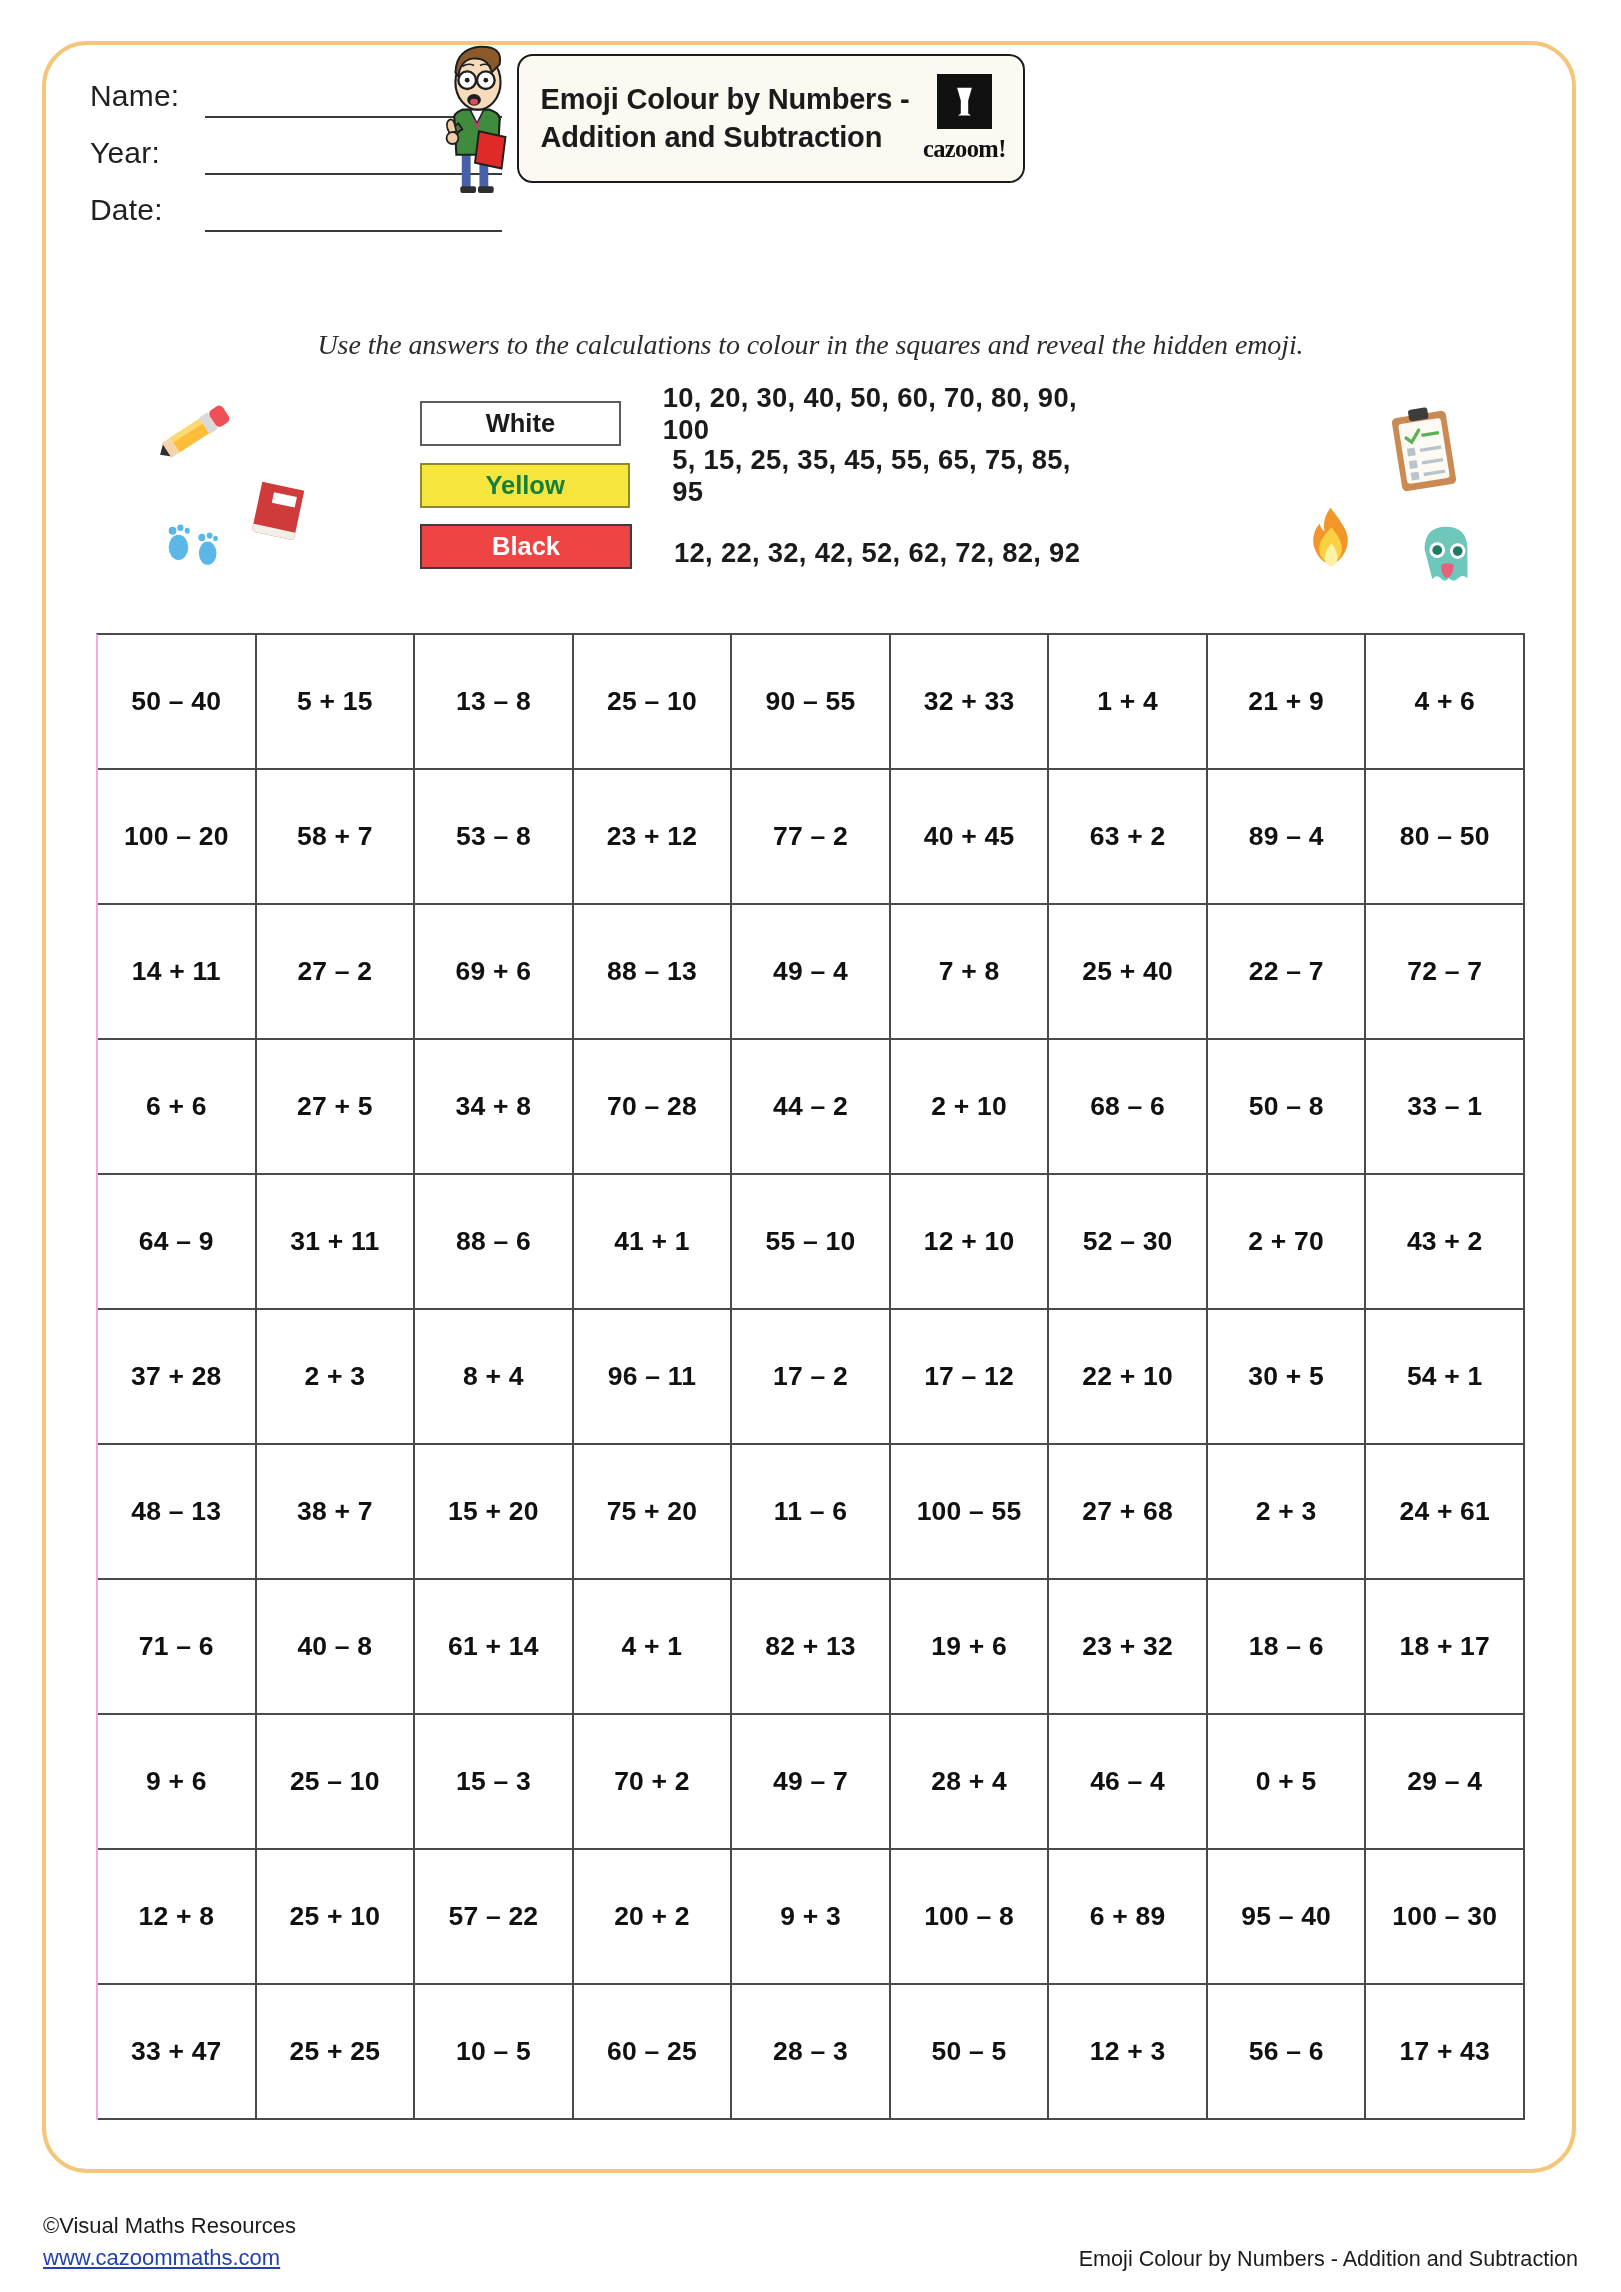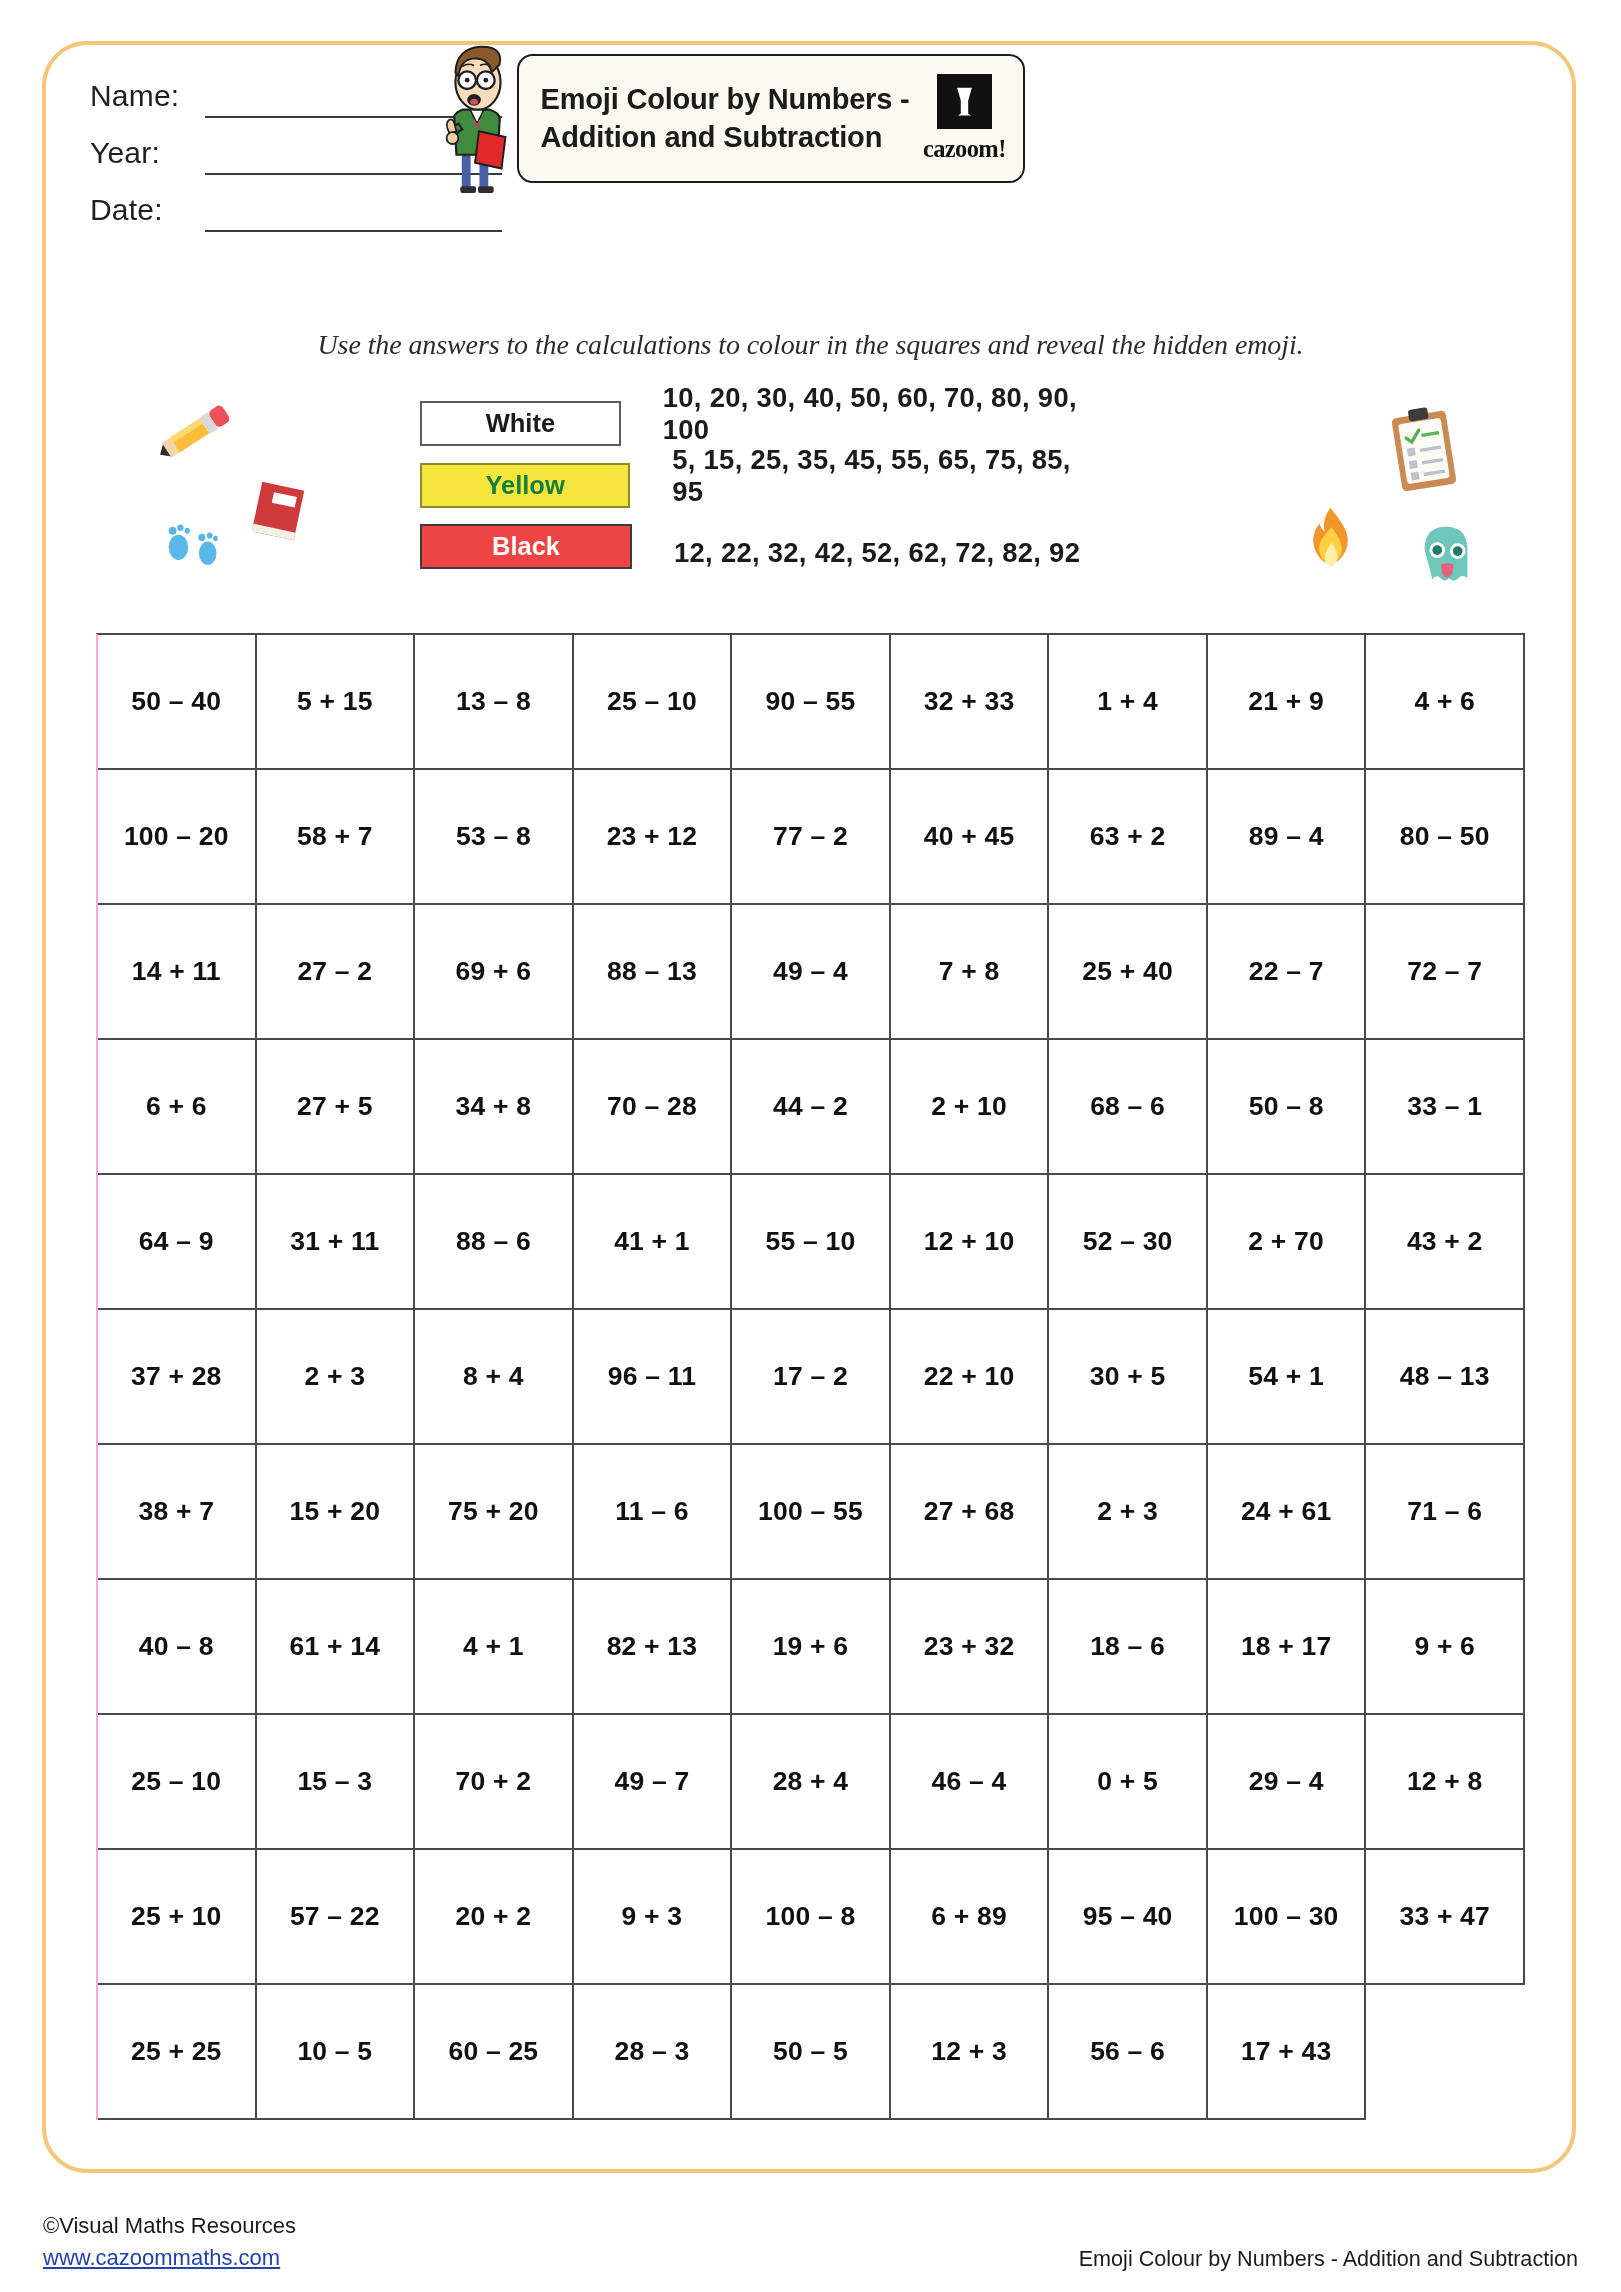--- a/index.html
+++ b/index.html
@@ -426,20 +426,21 @@
     <div class="cell">55 – 10</div>
     <div class="cell">12 + 10</div>
     <div class="cell">52 – 30</div>
     <div class="cell">2 + 70</div>
     <div class="cell">43 + 2</div>
     <div class="cell">37 + 28</div>
     <div class="cell">2 + 3</div>
     <div class="cell">8 + 4</div>
     <div class="cell">96 – 11</div>
     <div class="cell">17 – 2</div>
+    <div class="cell">17 – 12</div>
     <div class="cell">22 + 10</div>
     <div class="cell">30 + 5</div>
     <div class="cell">54 + 1</div>
     <div class="cell">48 – 13</div>
     <div class="cell">38 + 7</div>
     <div class="cell">15 + 20</div>
     <div class="cell">75 + 20</div>
     <div class="cell">11 – 6</div>
     <div class="cell">100 – 55</div>
     <div class="cell">27 + 68</div>

